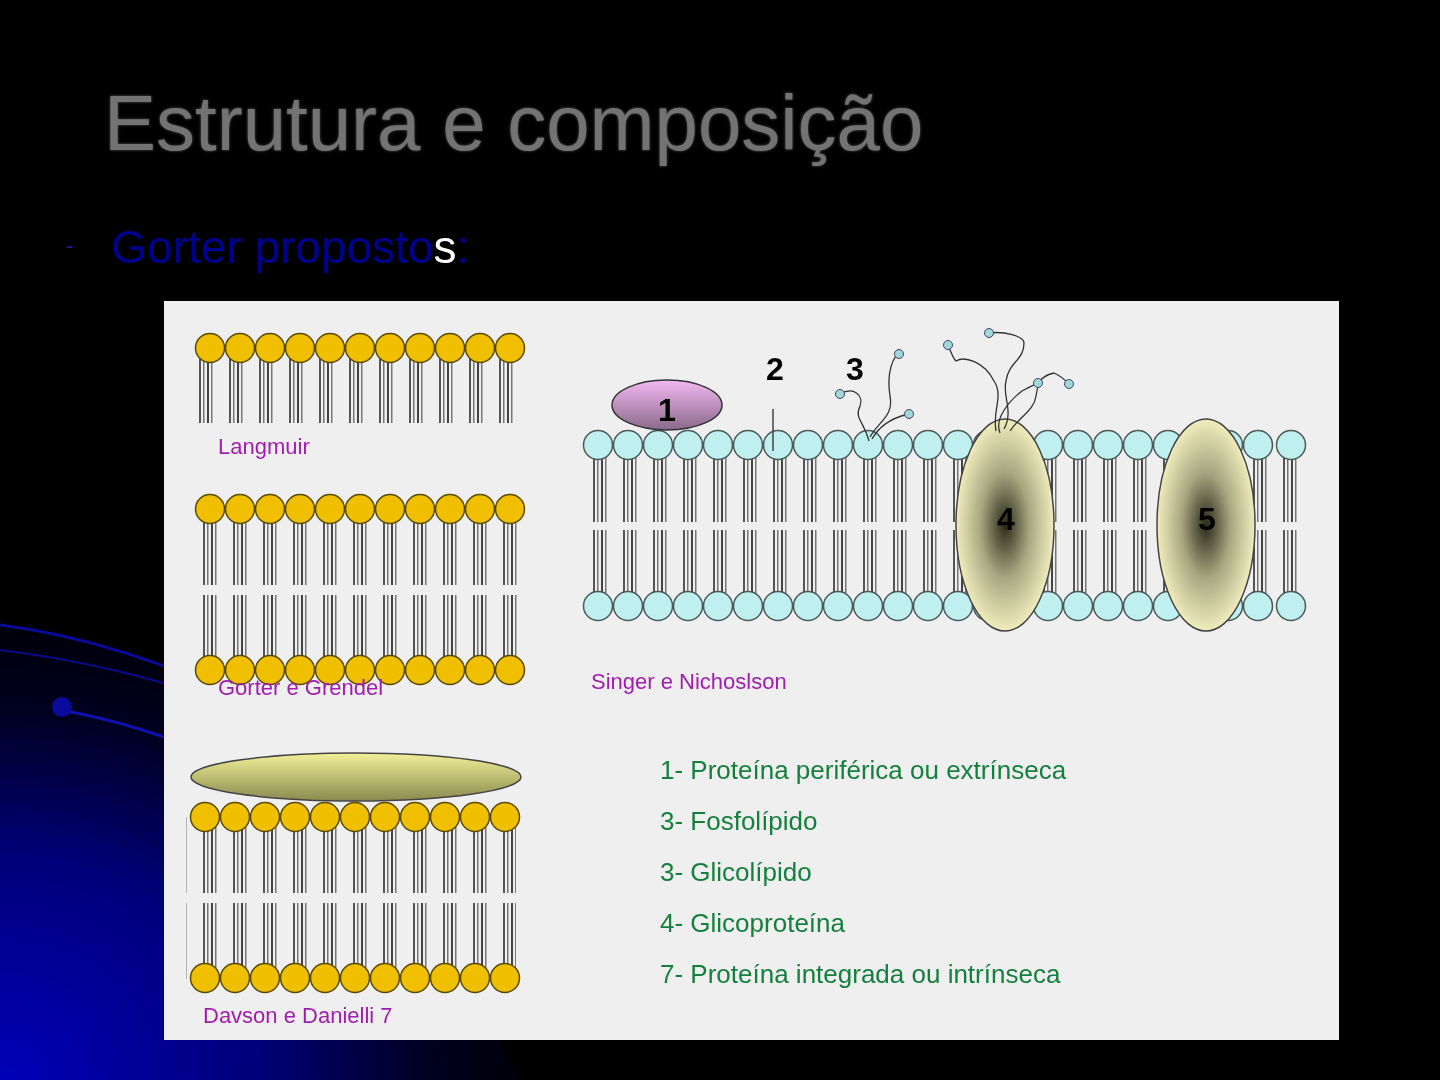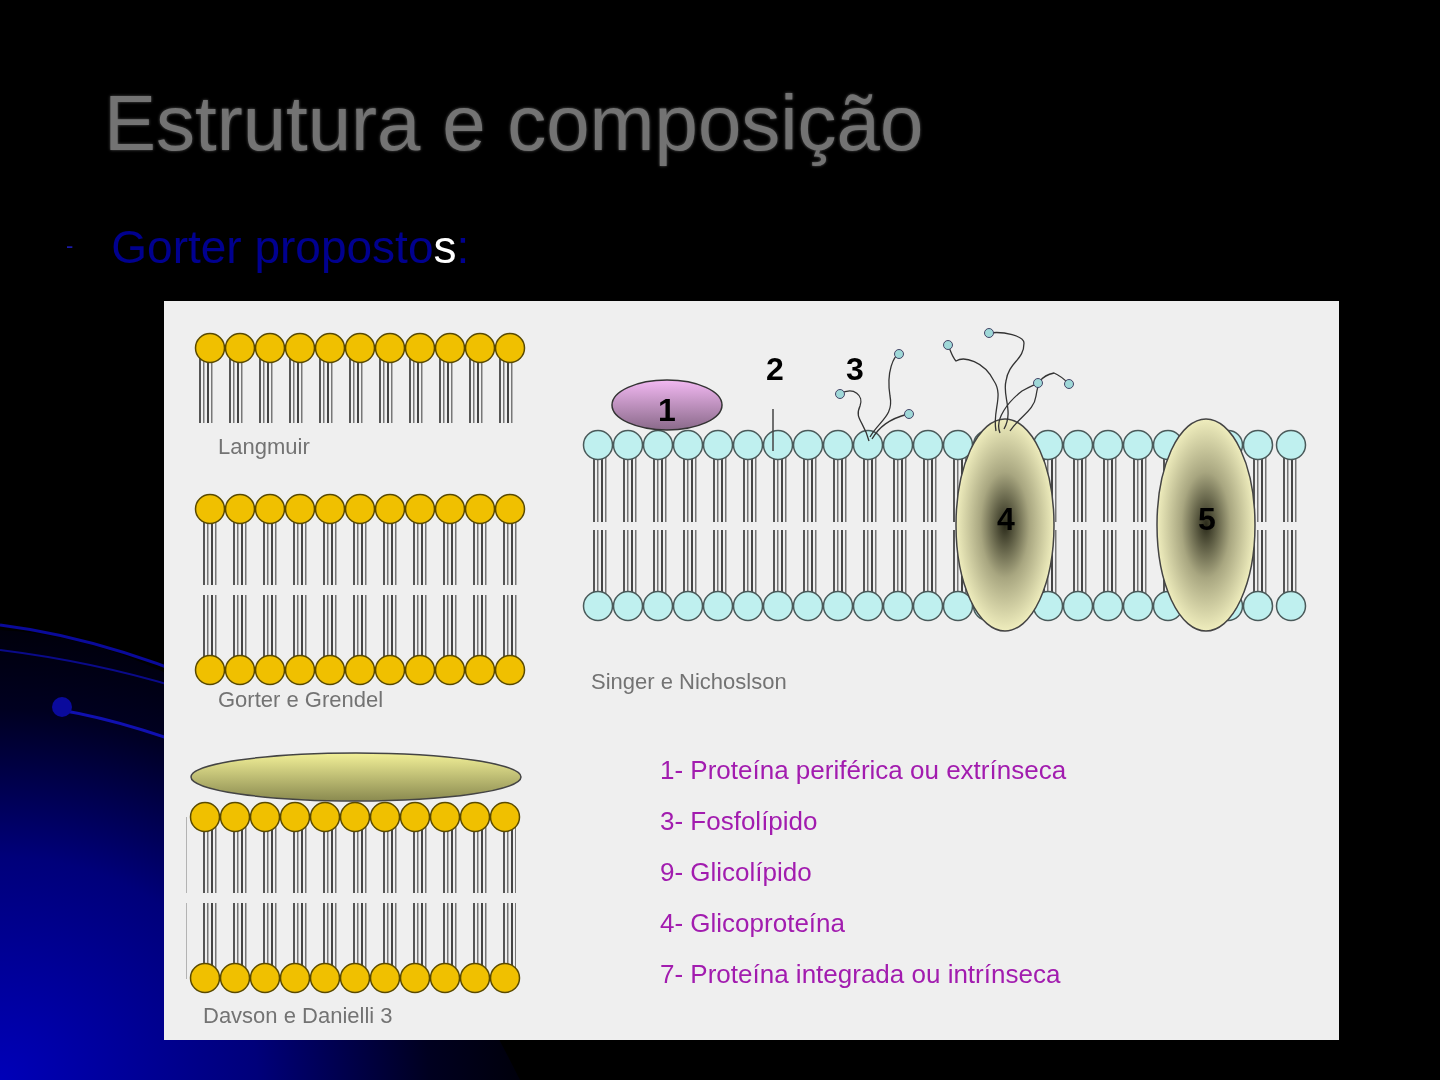--- a/index.html
+++ b/index.html
@@ -4,23 +4,23 @@
 <style>
   html,body{margin:0;padding:0;}
   body{width:1440px;height:1080px;overflow:hidden;background:#000;position:relative;font-family:"Liberation Sans",sans-serif;}
   .bg{position:absolute;left:0;top:0;width:1440px;height:1080px;}
   .slide-title{position:absolute;left:104px;top:84px;font-size:78px;color:#737373;letter-spacing:0px;line-height:1;white-space:nowrap;text-shadow:0 0 3px rgba(255,255,255,.35);}
   .bullet{position:absolute;left:66px;top:224px;font-size:46px;line-height:1;color:#00008f;white-space:nowrap;}
   .bullet .dash{font-size:22px;position:relative;top:-10px;margin-right:38px;color:#1a1aa8;}
   .bullet .hl{color:#fff;}
   .panel{position:absolute;left:164px;top:301px;width:1175px;height:739px;background:#efefef;}
   .panel svg{position:absolute;left:0;top:0;}
-  .lbl{position:absolute;font-size:22px;color:#737373;white-space:nowrap;}
+  .lbl{position:absolute;font-size:22px;color:#a21caf;white-space:nowrap;}
   .legend{position:absolute;left:496px;top:452px;}
-  .legend div{font-size:26px;color:#a21caf;height:51px;line-height:34px;white-space:nowrap;}
+  .legend div{font-size:26px;color:#15803d;height:51px;line-height:34px;white-space:nowrap;}
   .num{position:absolute;font-weight:bold;font-size:32px;color:#000;}
 </style>
 </head>
 <body>
 
 <svg class="bg" width="1440" height="1080" viewBox="0 0 1440 1080">
   <defs>
     <radialGradient id="blueglow" cx="0" cy="1" r="1.1">
       <stop offset="0" stop-color="#0000b8"></stop>
       <stop offset="0.45" stop-color="#00007a"></stop>
@@ -229,24 +229,24 @@
     </g>
   </svg>
 
   <div class="num" style="left:494px;top:91px;">1</div>
   <div class="num" style="left:602px;top:50px;">2</div>
   <div class="num" style="left:682px;top:50px;">3</div>
   <div class="num" style="left:833px;top:200px;">4</div>
   <div class="num" style="left:1034px;top:200px;">5</div>
 
   <div class="lbl" style="left:54px;top:133px;">Langmuir</div>
-  <div class="lbl" style="left:54px;top:386px;">Gorter e Grendel</div>
-  <div class="lbl" style="left:39px;top:702px;">Davson e Danielli 3</div>
+  <div class="lbl" style="left:54px;top:374px;">Gorter e Grendel</div>
+  <div class="lbl" style="left:39px;top:702px;">Davson e Danielli 7</div>
   <div class="lbl" style="left:427px;top:344px;margin-top:24px;">Singer e Nichoslson</div>
 
   <div class="legend">
     <div>1- Proteína periférica ou extrínseca</div>
     <div>3- Fosfolípido</div>
-    <div>9- Glicolípido</div>
+    <div>3- Glicolípido</div>
     <div>4- Glicoproteína</div>
     <div>7- Proteína integrada ou intrínseca</div>
   </div>
 </div>
 
 </body></html>

